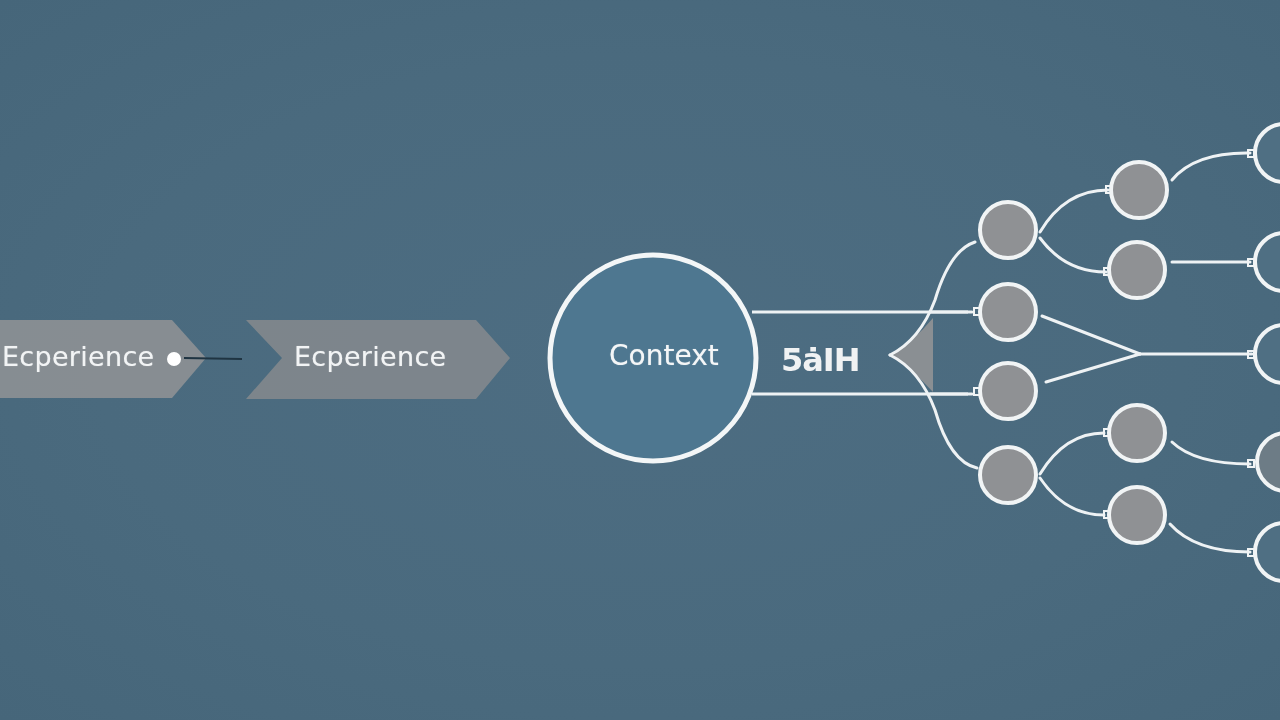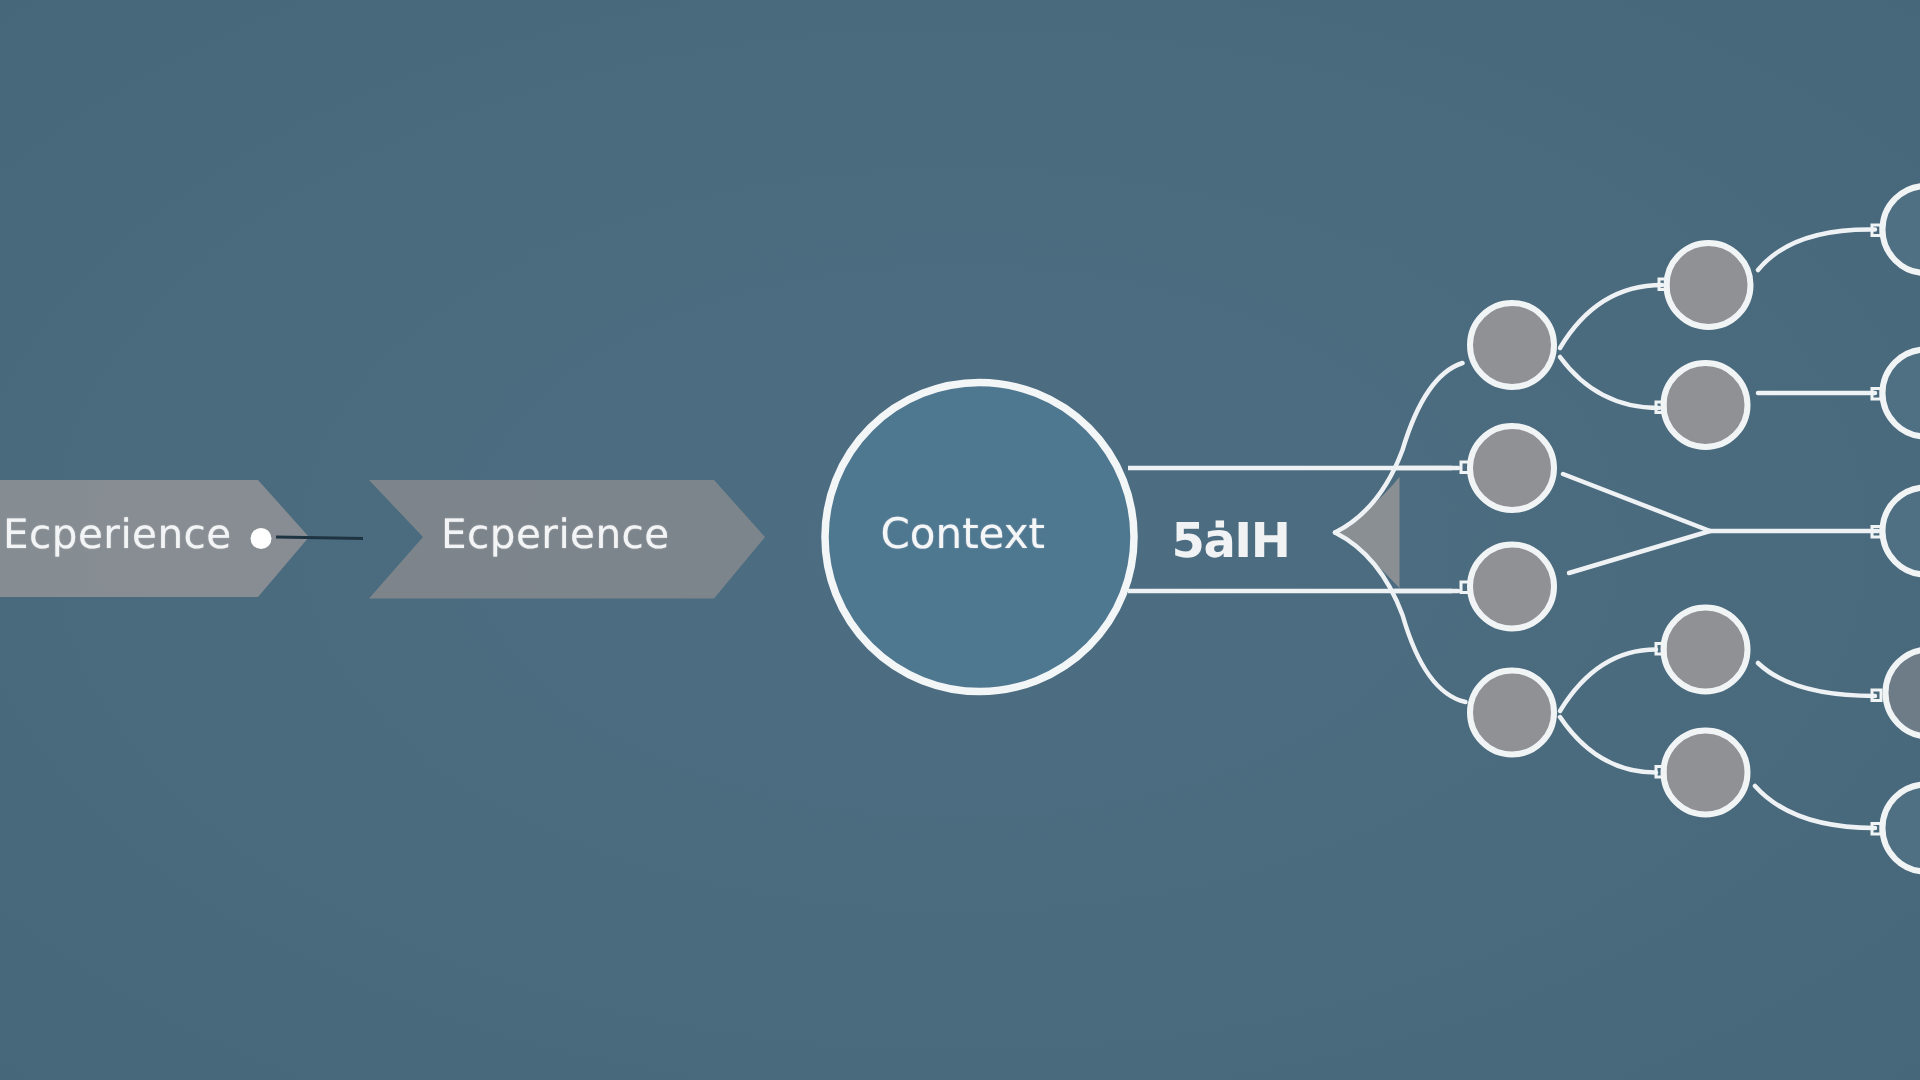--- a/index.html
+++ b/index.html
@@ -117,15 +117,15 @@
       <rect x="1248" y="150" width="6" height="7"></rect>
       <rect x="1248" y="259" width="6" height="7"></rect>
       <rect x="1248" y="351" width="6" height="7"></rect>
       <rect x="1248" y="460" width="6" height="7"></rect>
       <rect x="1248" y="549" width="6" height="7"></rect>
     </g>
   </svg>
 
   <span class="chev-label" style="left:2px; top:341px;">Ecperience</span>
   <span class="chev-label" style="left:294px; top:341px;">Ecperience</span>
-  <span class="ctx-label" style="left:587px; top:339px;text-align:right;">Context</span>
+  <span class="ctx-label" style="left:609px; top:339px;text-align:right;">Context</span>
   <span class="bar-label" style="left:781px; top:341px;">5ȧIH</span>
 </div>
 
 </body></html>

